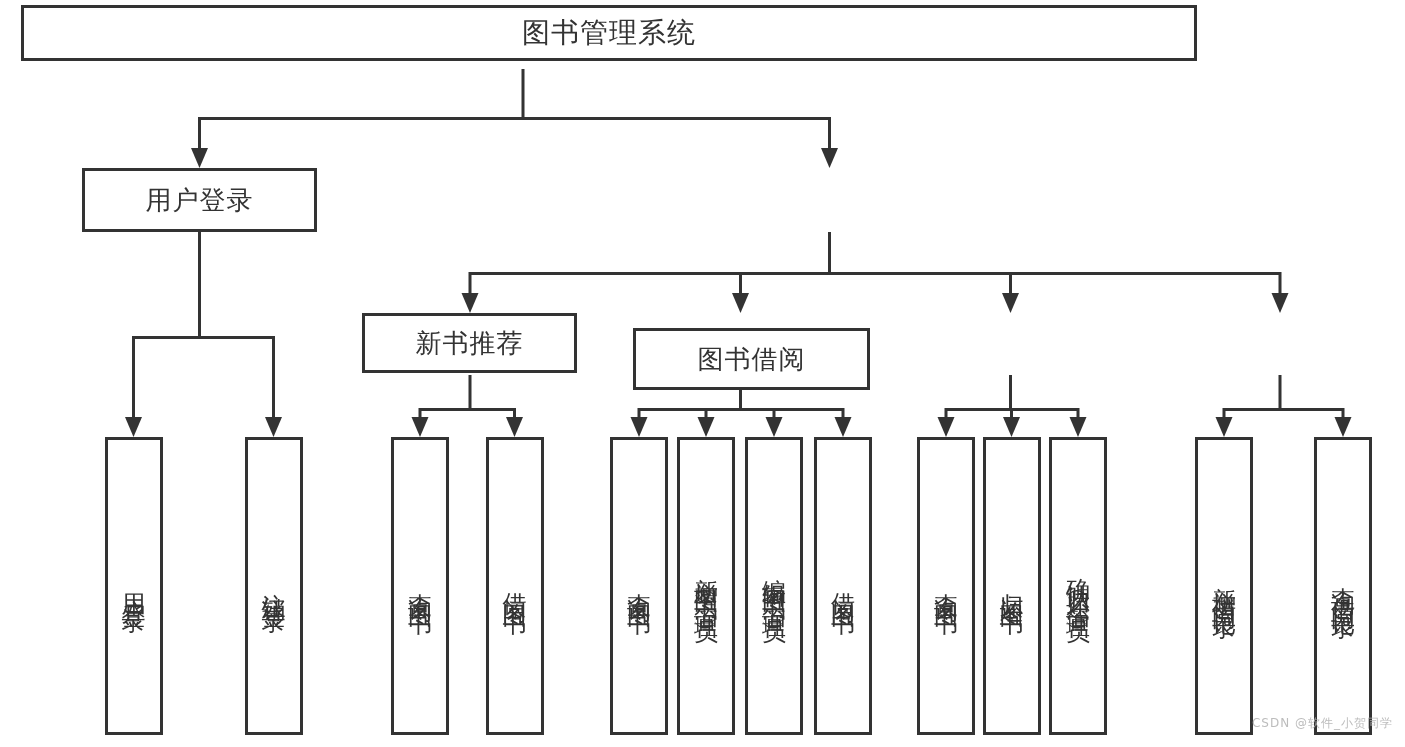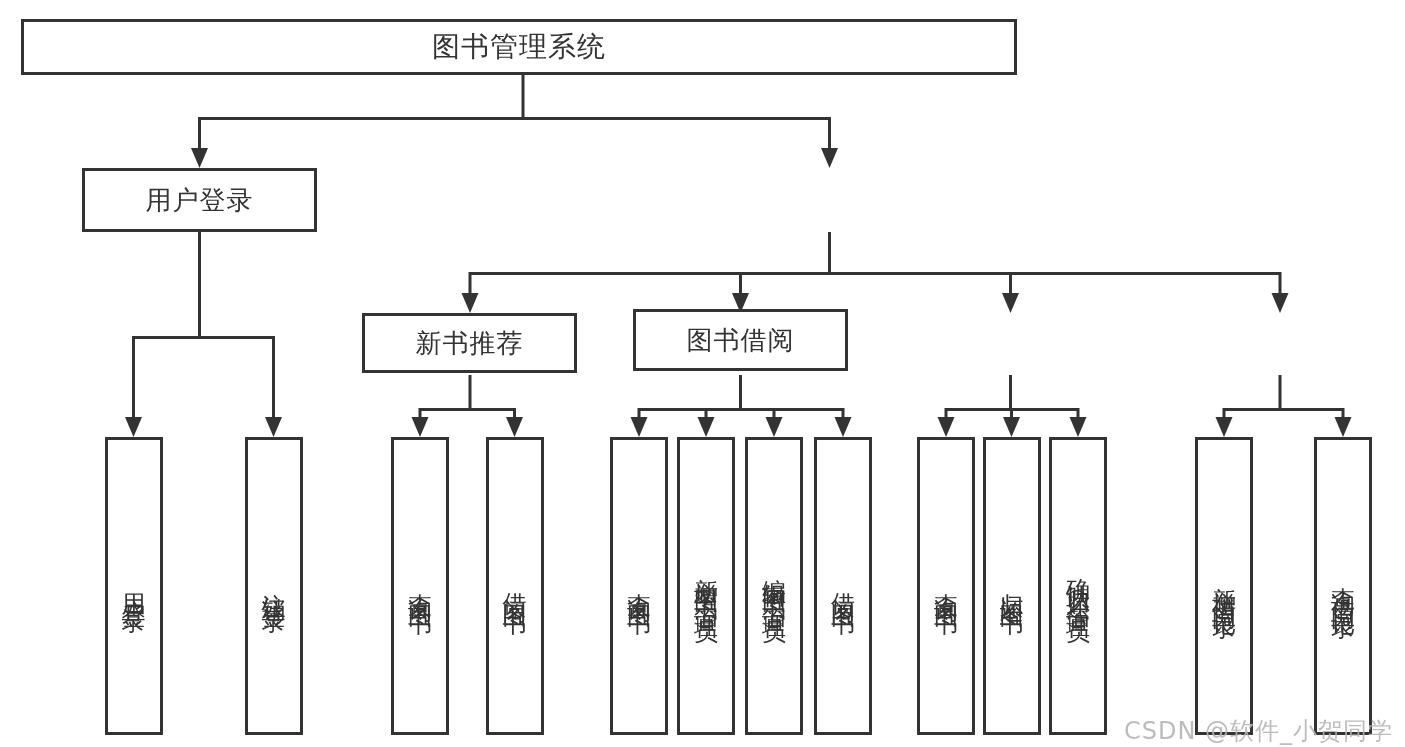--- a/index.html
+++ b/index.html
@@ -40,21 +40,21 @@
     writing-mode:vertical-rl;
     text-orientation:mixed;
     font-size:24px;
     letter-spacing:6px;
     line-height:1;
   }
   #watermark{
     position:absolute;
     right:12px;top:715px;
     z-index:3;
-    font-size:24px;
+    font-size:12px;
     color:var(--wm);
     opacity:.9;
     white-space:nowrap;
     letter-spacing:1px;
   }
 </style>
 </head>
 <body>
 
 <div id="canvas">
@@ -102,32 +102,32 @@
       <polygon points="1078,437 1069.5,417 1086.5,417"></polygon>
     </g>
 
     <g>
       <path d="M1280 375 V409.5 M1224 409.5 H1343 M1224 408 V419 M1343 408 V419"></path>
       <polygon points="1224,437 1215.5,417 1232.5,417"></polygon>
       <polygon points="1343,437 1334.5,417 1351.5,417"></polygon>
     </g>
   </svg>
 
-  <div class="box root" style="left:21px;top:19px;width:996px;height:56px">
+  <div class="box root" style="left:21px;top:5px;width:1176px;height:56px">
     <span class="lbl">图书管理系统</span>
   </div>
 
   <div class="box" style="left:82px;top:168px;width:235px;height:64px">
     <span class="lbl">用户登录</span>
   </div>
 
   <div class="box" style="left:362px;top:313px;width:215px;height:60px">
     <span class="lbl">新书推荐</span>
   </div>
-  <div class="box" style="left:633px;top:309px;width:215px;height:62px">
+  <div class="box" style="left:633px;top:328px;width:237px;height:62px">
     <span class="lbl">图书借阅</span>
   </div>
 
   <div class="box leaf" style="left:104.5px">
     <span class="lbl">用户登录</span>
   </div>
   <div class="box leaf" style="left:244.5px">
     <span class="lbl">注销登录</span>
   </div>
 

